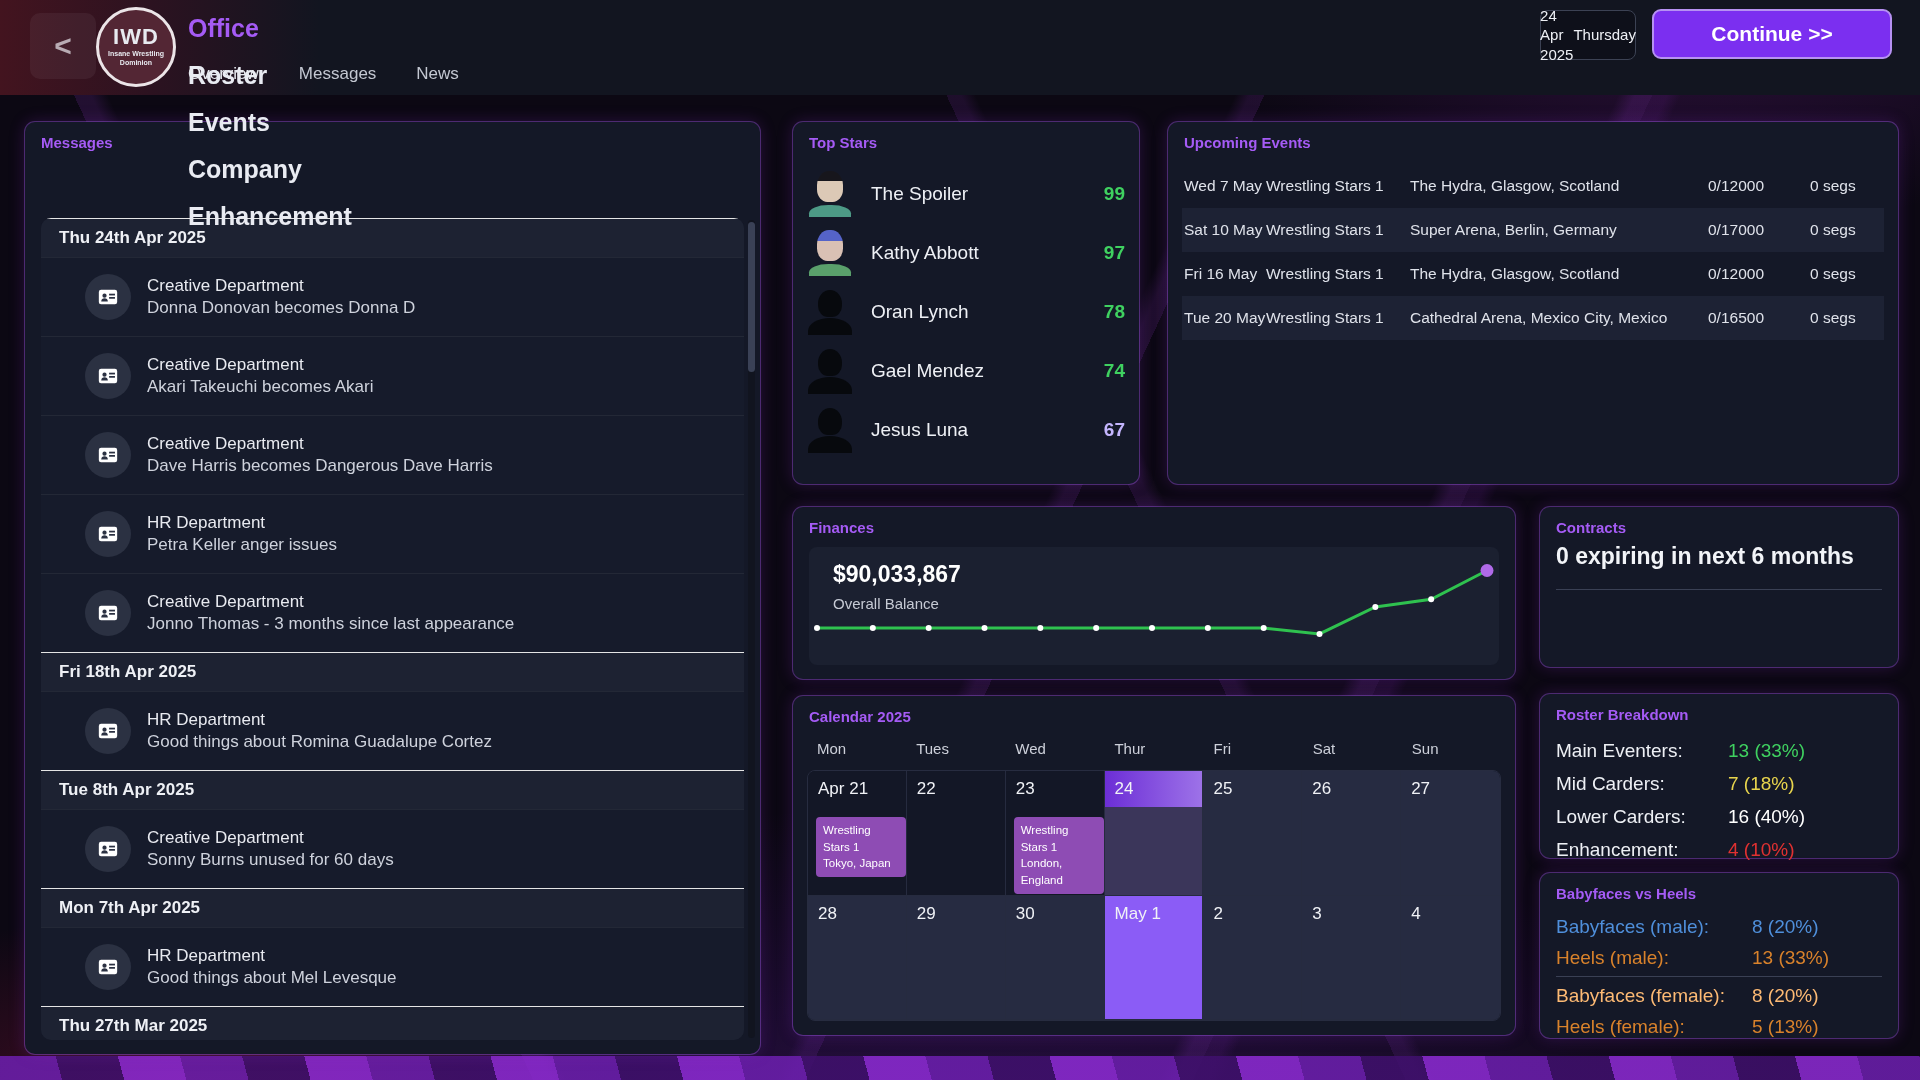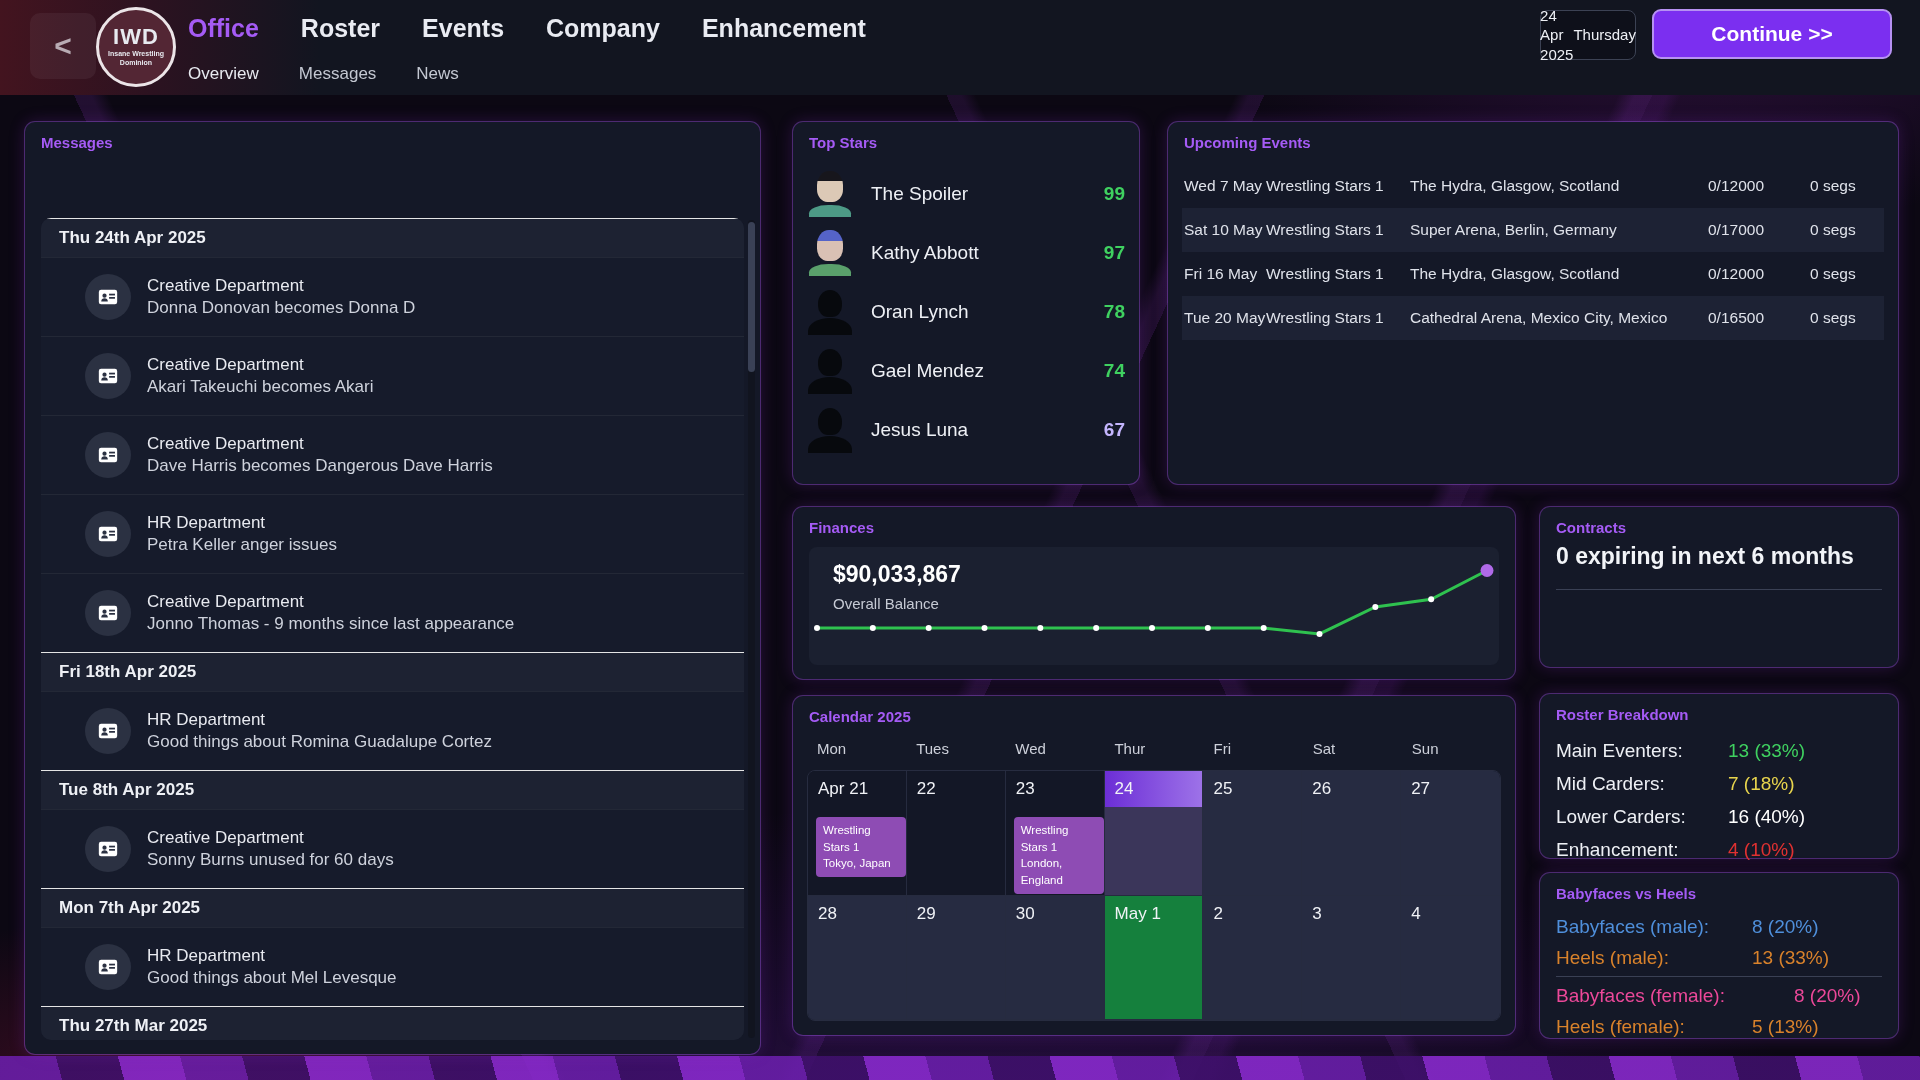--- a/index.html
+++ b/index.html
@@ -20,21 +20,21 @@
   #header{position:absolute;left:0;top:0;width:1920px;height:95px;
     background:linear-gradient(90deg,#43141f 0px,#2c1220 150px,#121520 320px,#121520 100%);z-index:5;}
   .back-btn{position:absolute;left:30px;top:13px;width:66px;height:66px;border-radius:10px;
     background:rgba(255,255,255,.055);display:flex;align-items:center;justify-content:center;
     color:#b8abb3;font-size:30px;font-weight:bold;cursor:pointer;}
   .logo{position:absolute;left:96px;top:7px;width:80px;height:80px;border-radius:50%;
     background:#532634;border:3px solid #ece5e8;box-sizing:border-box;
     display:flex;flex-direction:column;align-items:center;justify-content:center;text-align:center;}
   .logo-abbr{font-size:22px;font-weight:bold;letter-spacing:1px;line-height:1;}
   .logo-sub{font-size:7px;font-weight:bold;line-height:1.25;margin-top:2px;}
-  .nav{position:absolute;left:188px;top:14px;display:flex;gap:42px;}
+  .nav{position:absolute;left:188px;top:14px;display:flex;gap:18px;flex-direction:column;}
   .nav-item{font-size:25px;font-weight:bold;color:#e9ebf2;cursor:pointer;}
   .nav-item.active{color:#a55bf5;}
   .subnav{position:absolute;left:188px;top:64px;display:flex;gap:40px;}
   .subnav-item{font-size:17px;color:#c3c7d1;cursor:pointer;}
   .subnav-item.active{color:#e8eaf0;}
   .date-chip{position:absolute;left:1540px;top:10px;width:94px;height:48px;border:1px solid #3c4254;
     border-radius:8px;background:rgba(10,12,20,.5);display:flex;flex-direction:row;
     align-items:center;justify-content:center;font-size:15px;line-height:1.3;color:#eef0f5;}
   .continue-btn{position:absolute;left:1652px;top:9px;width:240px;height:50px;border-radius:9px;
     background:#7b2ff0;border:2px solid #b691f2;box-sizing:border-box;display:flex;align-items:center;
@@ -102,21 +102,21 @@
   #calendar{left:793px;top:696px;width:722px;height:339px;}
   .cal-days{position:absolute;left:14px;right:14px;top:44px;display:grid;grid-template-columns:repeat(7,1fr);}
   .cal-day{font-size:15px;color:#cdd0da;padding-left:10px;}
   .cal-grid{position:absolute;left:14px;right:14px;top:74px;bottom:14px;display:grid;
     grid-template-columns:repeat(7,1fr);grid-auto-rows:1fr;border-radius:8px;overflow:hidden;
     border:1px solid #272c40;}
   .cal-cell{border-right:1px solid #262b3f;border-bottom:1px solid #262b3f;cursor:pointer;}
   .cal-cell:nth-of-type(7n){border-right:none;}
   .c-past{background:#131726;}
   .c-fut{background:#262b41;}
-  .c-futhu{background:#15803d;}
+  .c-futhu{background:#8b5cf6;}
   .c-today{background:#3b365a;}
   .cal-num{display:block;font-size:17px;color:#f0f2f6;padding:8px 10px;}
   .c-today .cal-num{background:linear-gradient(90deg,#6c2ed6,#9d72e8);padding:8px 10px;}
   .cal-event{display:inline-block;margin:10px 0 0 8px;background:#8e4cb4;border-radius:4px;
     padding:5px 7px;font-size:11.5px;line-height:1.45;color:#fff;cursor:pointer;}
   .cal-event span{display:block;}
   
   #roster{left:1540px;top:694px;width:358px;height:164px;}
   .rb-list{position:absolute;left:16px;right:16px;top:40px;}
   .rb-row{display:flex;height:33px;align-items:center;font-size:19px;}
@@ -256,21 +256,21 @@
               <svg viewBox="0 0 24 24" width="22" height="22">
                 <rect x="2" y="4" width="20" height="16" rx="2.5" fill="#ffffff"></rect>
                 <circle cx="8.2" cy="10.5" r="2.3" fill="#2b3142"></circle>
                 <path d="M4.6 16.8c0-2 1.6-3.4 3.6-3.4s3.6 1.4 3.6 3.4z" fill="#2b3142"></path>
                 <rect x="13.2" y="8.4" width="6.4" height="1.9" fill="#2b3142"></rect>
                 <rect x="13.2" y="12" width="6.4" height="1.9" fill="#2b3142"></rect>
               </svg>
             </span>
             <span class="m-txt">
               <span class="m-from">Creative Department</span>
-              <span class="m-subj">Jonno Thomas - 9 months since last appearance</span>
+              <span class="m-subj">Jonno Thomas - 3 months since last appearance</span>
             </span>
           </div>
 
         </div>
         <div class="m-row m-date">
           <div class="m-datehead">Fri 18th Apr 2025</div>
 
         </div>
         <div class="m-row m-msg">
 
@@ -551,21 +551,21 @@
     <div class="fh-list">
 
     <div class="fh-row" style="color: rgb(79, 143, 219);">
           <span class="fh-label">Babyfaces (male):</span>
           <span class="fh-value">8 (20%)</span>
         </div>
         <div class="fh-row" style="color: rgb(217, 130, 43);">
           <span class="fh-label">Heels (male):</span>
           <span class="fh-value">13 (33%)</span>
         </div>
-        <div class="fh-row divided" style="color: #ec4899; gap: 42px;">
+        <div class="fh-row divided" style="color: #fdba74;">
           <span class="fh-label">Babyfaces (female):</span>
           <span class="fh-value">8 (20%)</span>
         </div>
         <div class="fh-row" style="color: rgb(217, 130, 43);">
           <span class="fh-label">Heels (female):</span>
           <span class="fh-value">5 (13%)</span>
         </div>
       </div>
   </div>
 </div>

